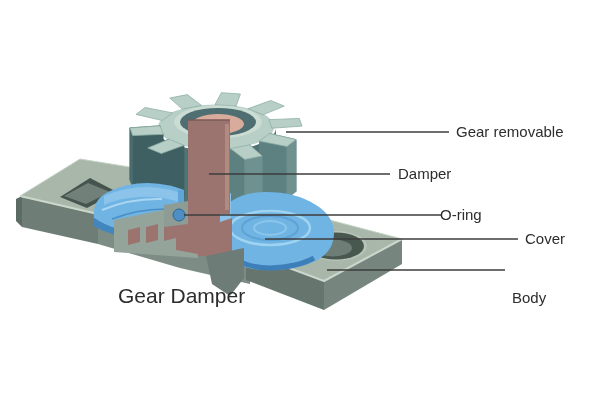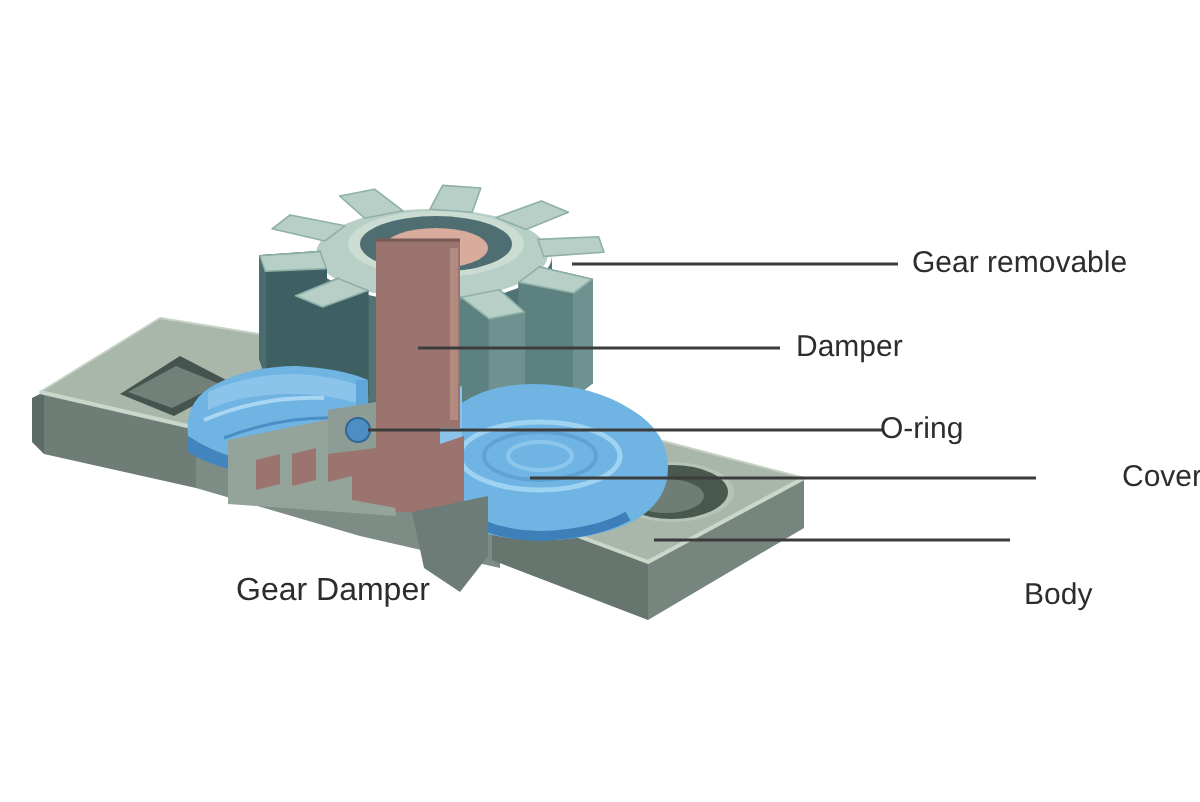--- a/index.html
+++ b/index.html
@@ -15,21 +15,21 @@
     background:var(--background);
     font-family:"Liberation Sans", sans-serif;
   }
   .stage svg{position:absolute; left:0; top:0;}
   .part-label{
     position:absolute; font-size:15px; line-height:16px;
     color:var(--text); white-space:nowrap;
   }
   .caption{
     position:absolute; left:118px; top:287px;
-    font-size:16px; line-height:18px; color:var(--text); white-space:nowrap;
+    font-size:21px; line-height:18px; color:var(--text); white-space:nowrap;
   }
 </style>
 </head>
 <body>
 
 <div class="stage">
 
   <svg width="600" height="401" viewBox="0 0 600 401">
 
     <rect x="0" y="0" width="600" height="401" style="fill:var(--background)"></rect>
@@ -139,17 +139,17 @@
       <line x1="209" y1="174" x2="390" y2="174"></line>
       <line x1="184" y1="215" x2="441" y2="215"></line>
       <line x1="265" y1="239" x2="518" y2="239"></line>
       <line x1="327" y1="270" x2="505" y2="270"></line>
     </g>
   </svg>
 
   <div class="part-label" style="left:456px; top:124px;">Gear removable</div>
   <div class="part-label" style="left:398px; top:166px;">Damper</div>
   <div class="part-label" style="left:440px; top:207px;">O-ring</div>
-  <div class="part-label" style="left:525px; top:231px;margin-left:36px;">Cover</div>
+  <div class="part-label" style="left:525px; top:231px;">Cover</div>
   <div class="part-label" style="left:512px; top:262px;margin-top:28px;">Body</div>
 
   <div class="caption">Gear Damper</div>
 </div>
 
 </body></html>

